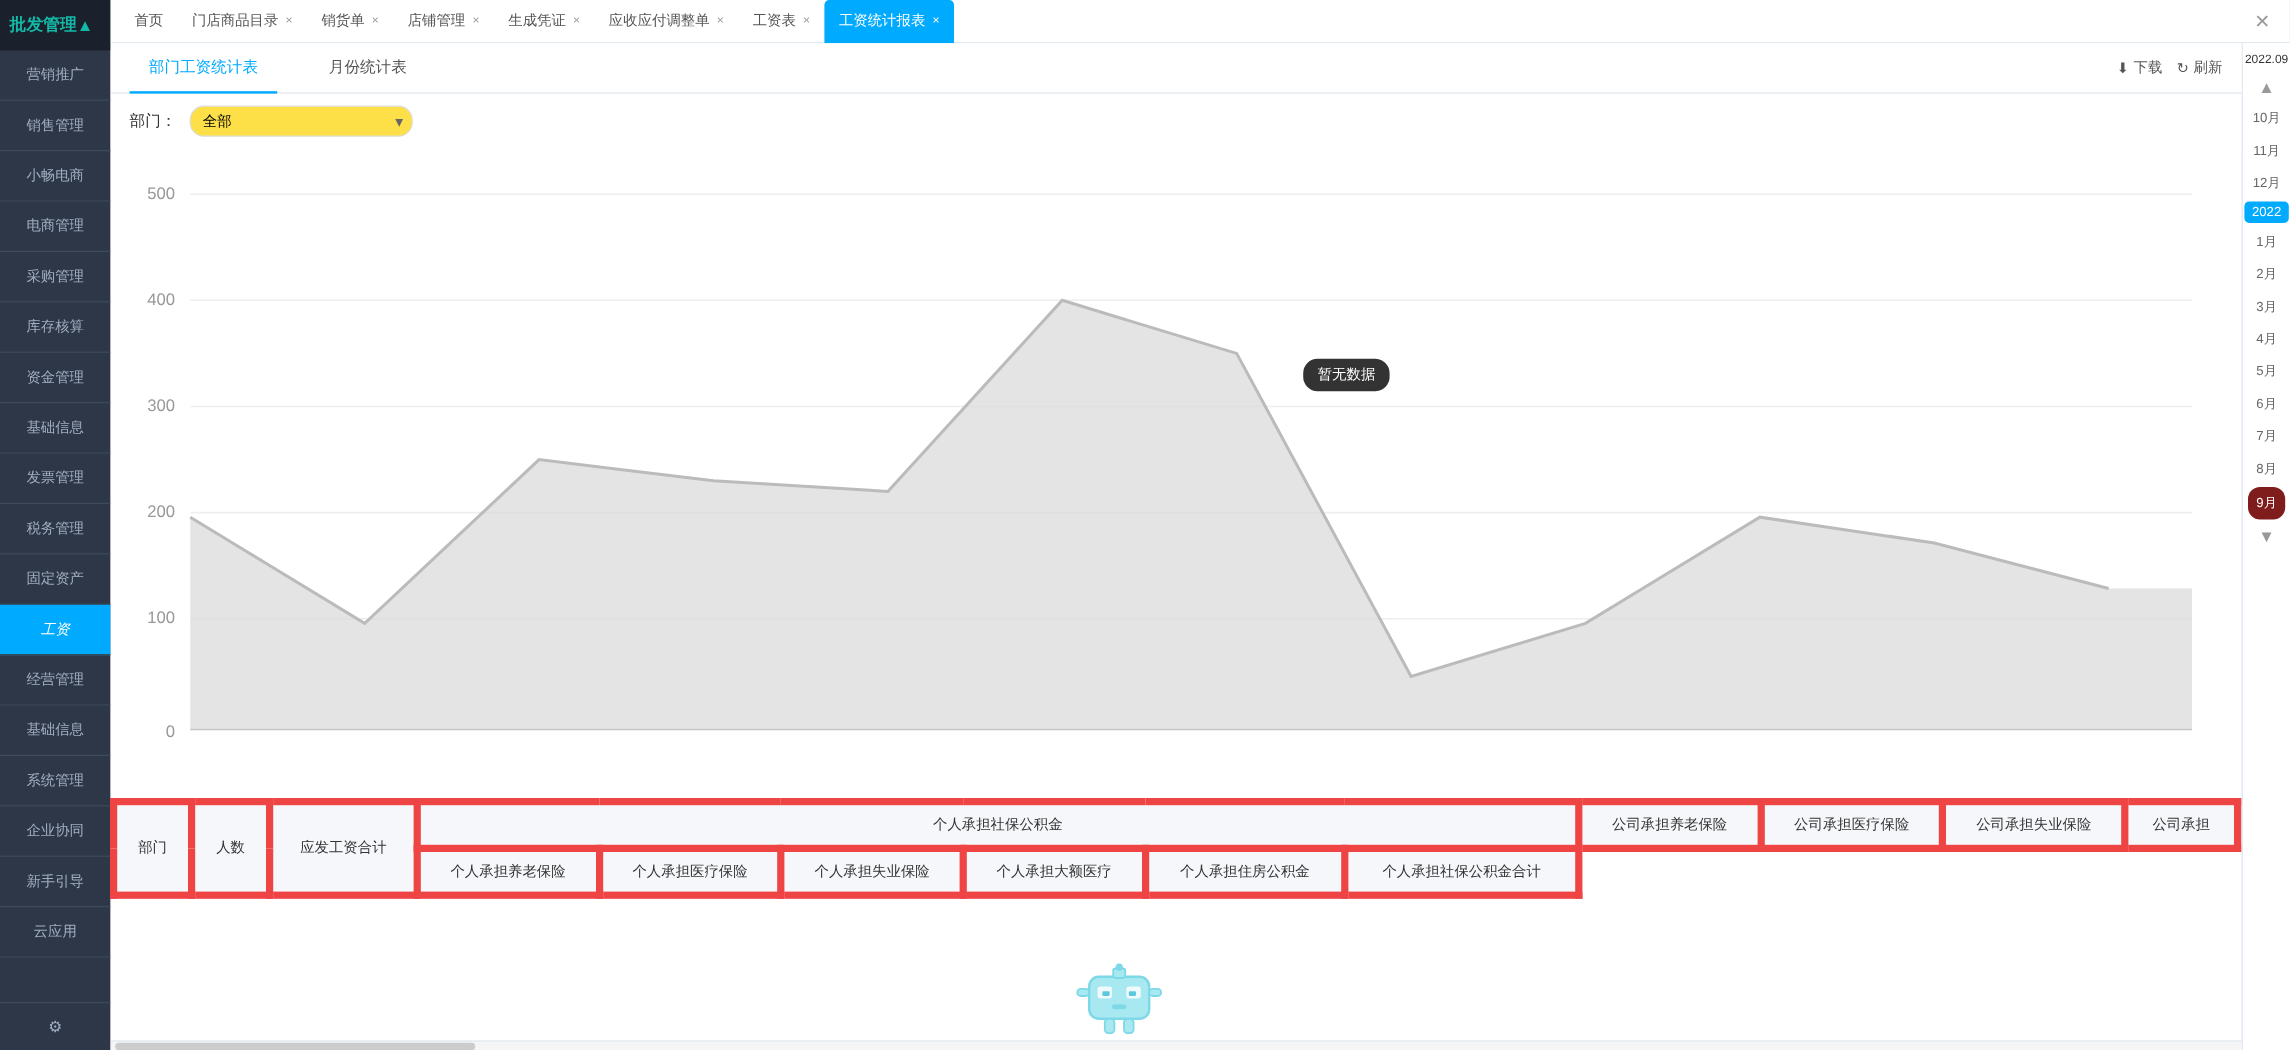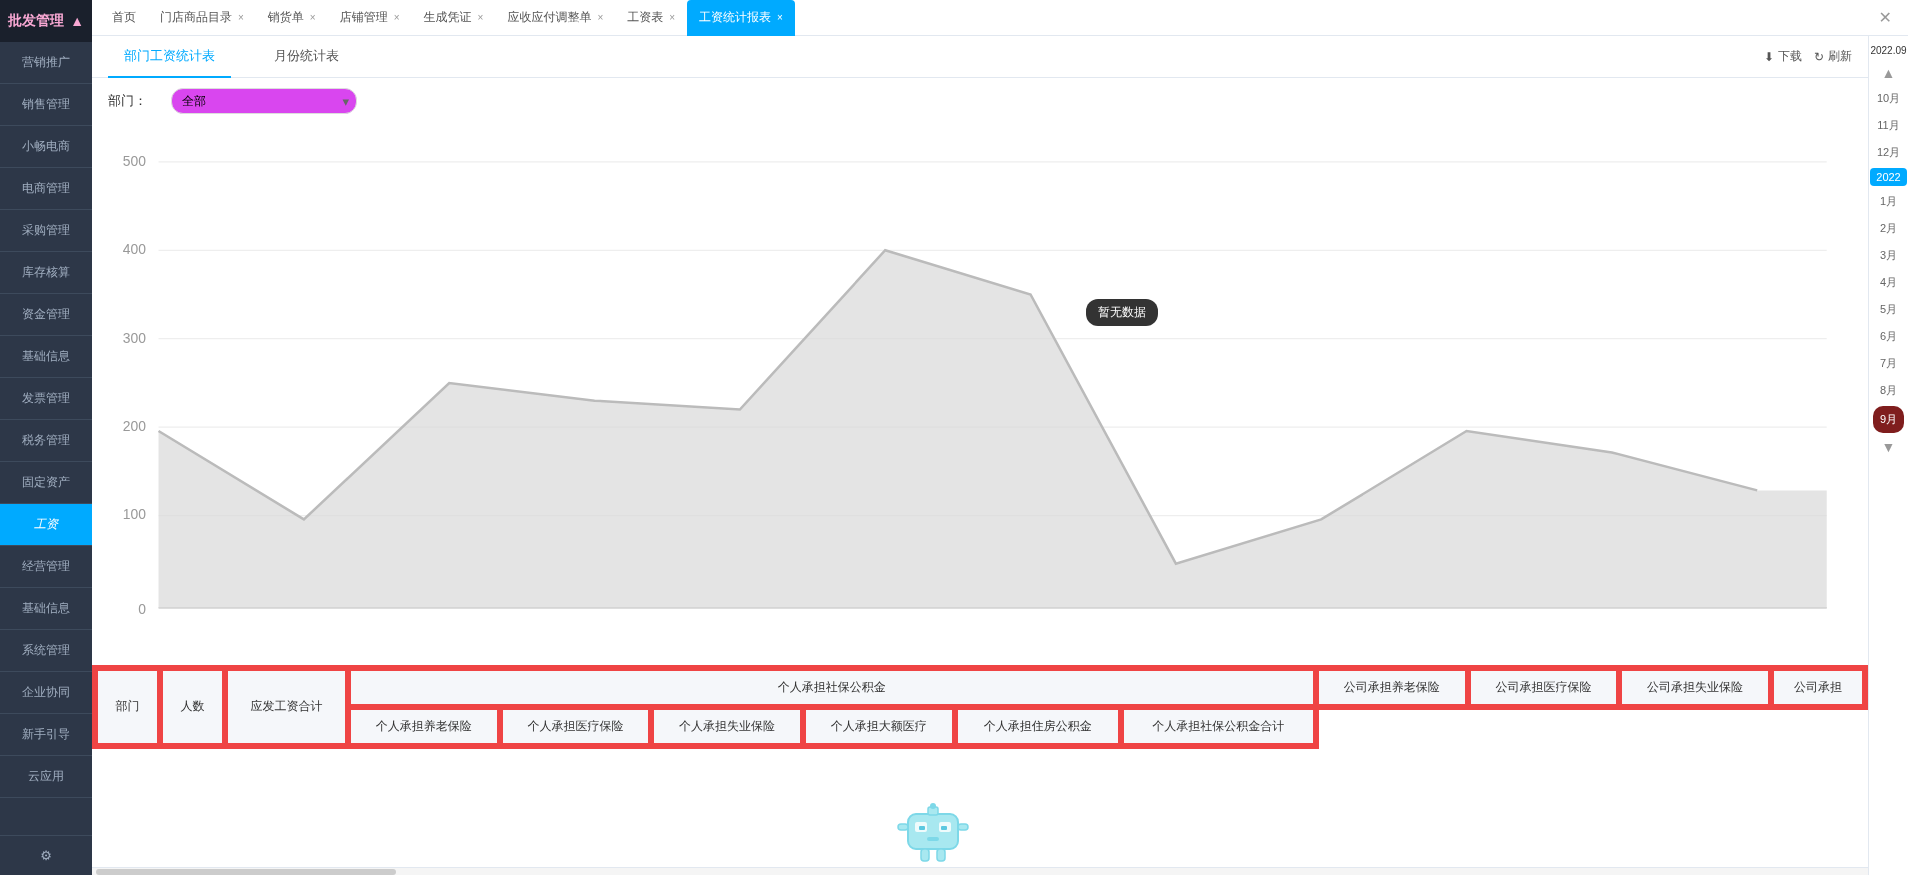--- a/index.html
+++ b/index.html
@@ -11,27 +11,26 @@
       background: #2d3748;
       display: flex;
       flex-direction: column;
       color: #ccc;
       height: 100%;
       flex-shrink: 0;
     }
     #sidebar-header {
       background: #1a202c;
       padding: 12px 8px;
-      color: #f9a8d4;
+      color: #14b8a6;
       font-size: 14px;
       font-weight: bold;
       text-align: center;
       display: flex;
       align-items: center;
-      justify-content: space-between;
     }
     .sidebar-item {
       padding: 12px 8px;
       text-align: center;
       cursor: pointer;
       font-size: 12px;
       color: #a0aec0;
       border-bottom: 1px solid #3d4a5c;
     }
     .sidebar-item.active { background: #00aaff; color: #fff; font-style: italic; }
@@ -144,30 +143,30 @@
       cursor: pointer;
       color: #555;
     }
 
     
     #filter-row {
       display: flex;
       align-items: center;
       padding: 10px 16px;
       background: #fff;
-      gap: 24px;
+      gap: 11px;
       flex-shrink: 0;
     }
     .filter-label { font-size: 13px; color: #333; }
     .filter-select {
       border: 1px solid #ddd;
       border-radius: 12px;
       padding: 5px 28px 5px 10px;
       font-size: 12px;
-      background: #d946ef;
+      background: #fde047;
       cursor: pointer;
       appearance: none;
       width: 186px;
       position: relative;
     }
     .select-wrapper {
       position: relative;
       display: inline-block;
     }
     .select-wrapper::after {

